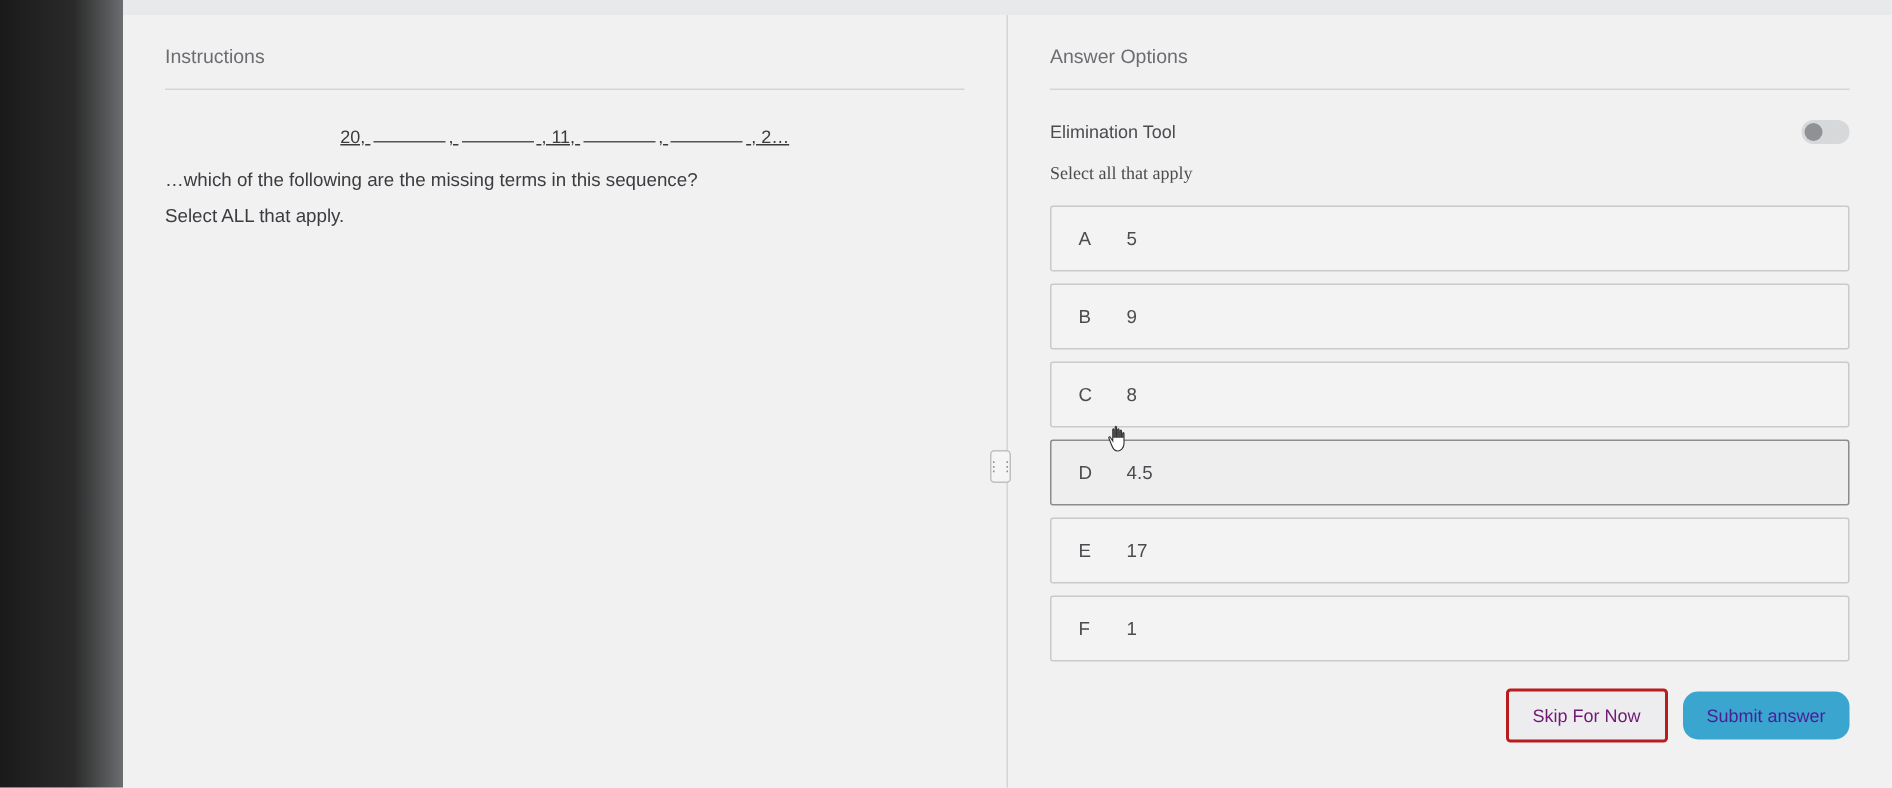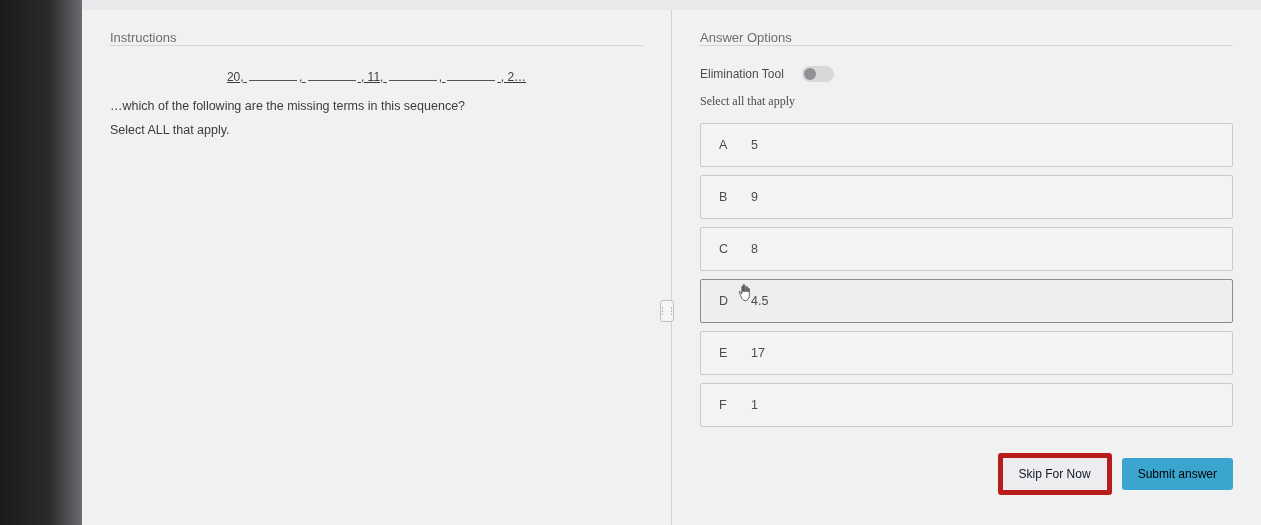--- a/index.html
+++ b/index.html
@@ -31,20 +31,21 @@
       flex: 1;
       padding: 20px 28px;
       position: relative;
     }
     .panel-left {
       border-right: 1px solid #d4d5d7;
     }
     .panel-header {
       font-size: 13px;
       color: #6b6d70;
+      padding-bottom: 14px;
       border-bottom: 1px solid #d4d5d7;
       margin-bottom: 20px;
     }
     .question-text {
       font-size: 12.5px;
       color: #3a3c3f;
       line-height: 1.9;
     }
     .seq-line {
       text-align: center;
@@ -59,20 +60,21 @@
       border-bottom: 1px solid #555;
       margin: 0 2px;
       vertical-align: baseline;
       height: 10px;
     }
     .elim-row {
       display: flex;
       align-items: center;
       gap: 18px;
       margin-bottom: 12px;
+      justify-content: space-between;
     }
     .elim-label {
       font-size: 12px;
       color: #4a4c4f;
     }
     .toggle {
       width: 32px;
       height: 16px;
       background: #d7d8da;
       border-radius: 10px;
@@ -139,27 +141,28 @@
     }
     .btn {
       padding: 9px 16px;
       font-size: 12px;
       border-radius: 3px;
       cursor: pointer;
       border: none;
     }
     .btn-skip {
       background: #ededef;
-      color: #0f172a;
-      border: 5px solid #b91c1c;
+      color: #701a75;
+      border: 2px solid #b91c1c;
       margin-left: 35px;
     }
     .btn-submit {
       background: #3aa6d0;
-      color: #000000;
+      color: #4c1d95;
+      border-radius: 10px;
     }
     .cursor-hand {
       position: absolute;
       left: 736px;
       top: 282px;
       width: 20px;
       height: 24px;
       pointer-events: none;
     }
   </style>

